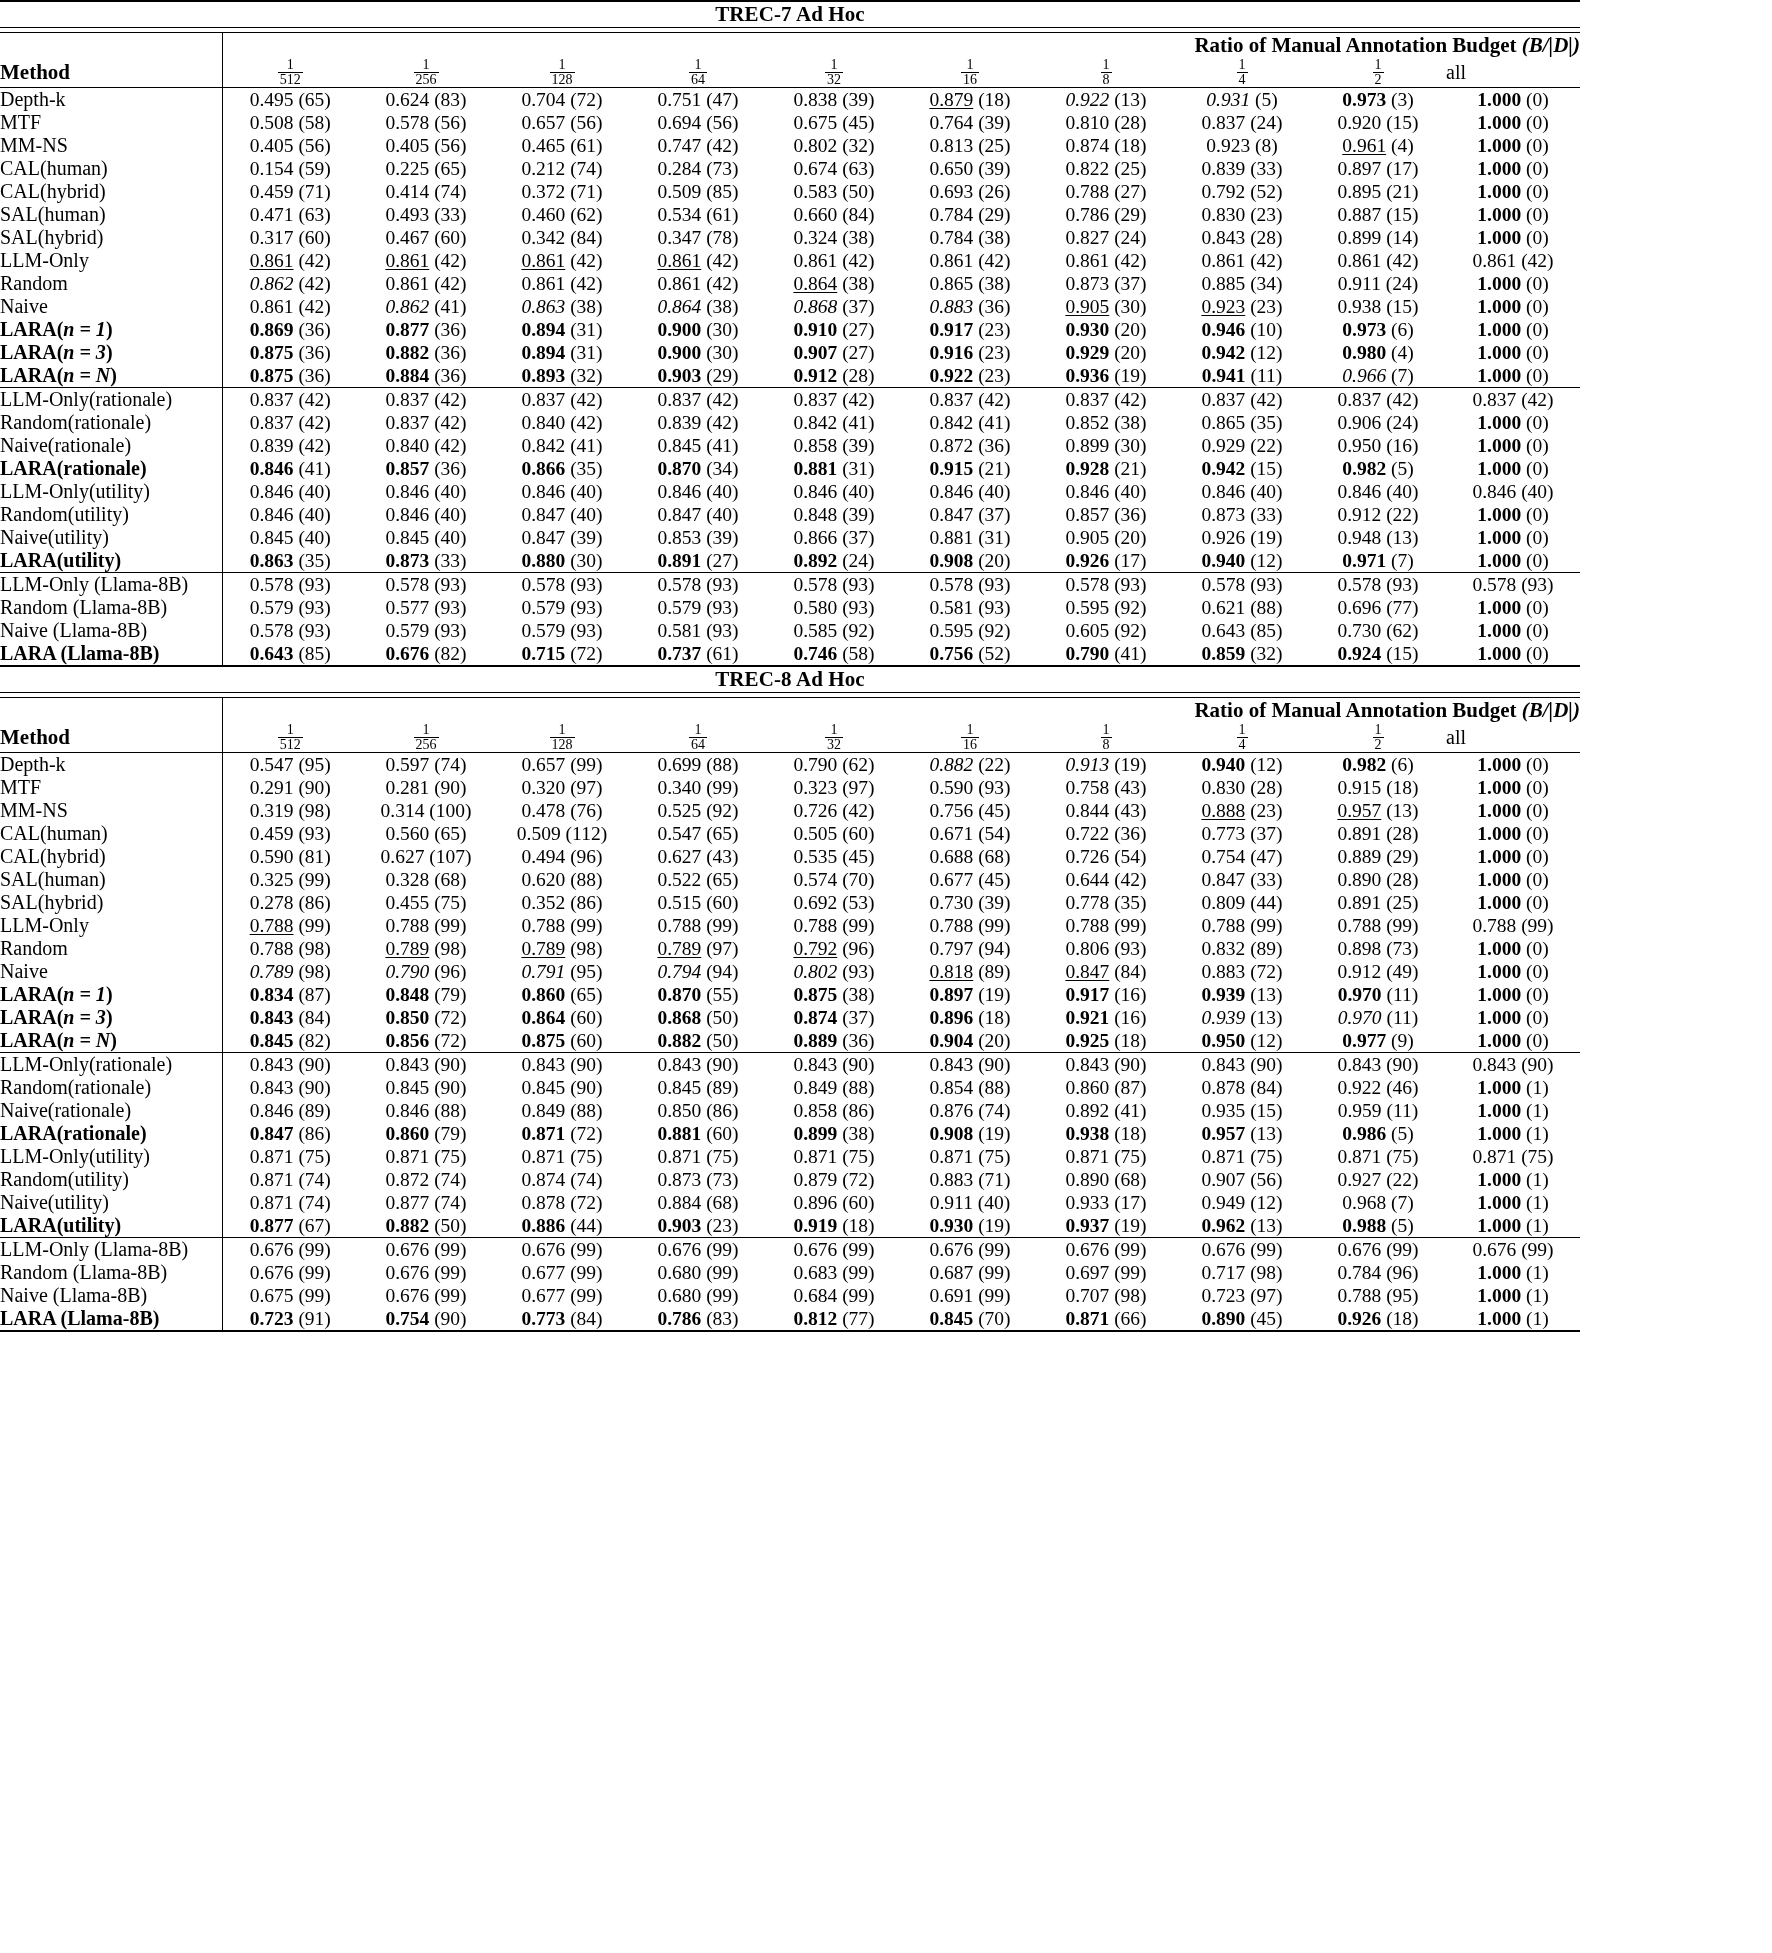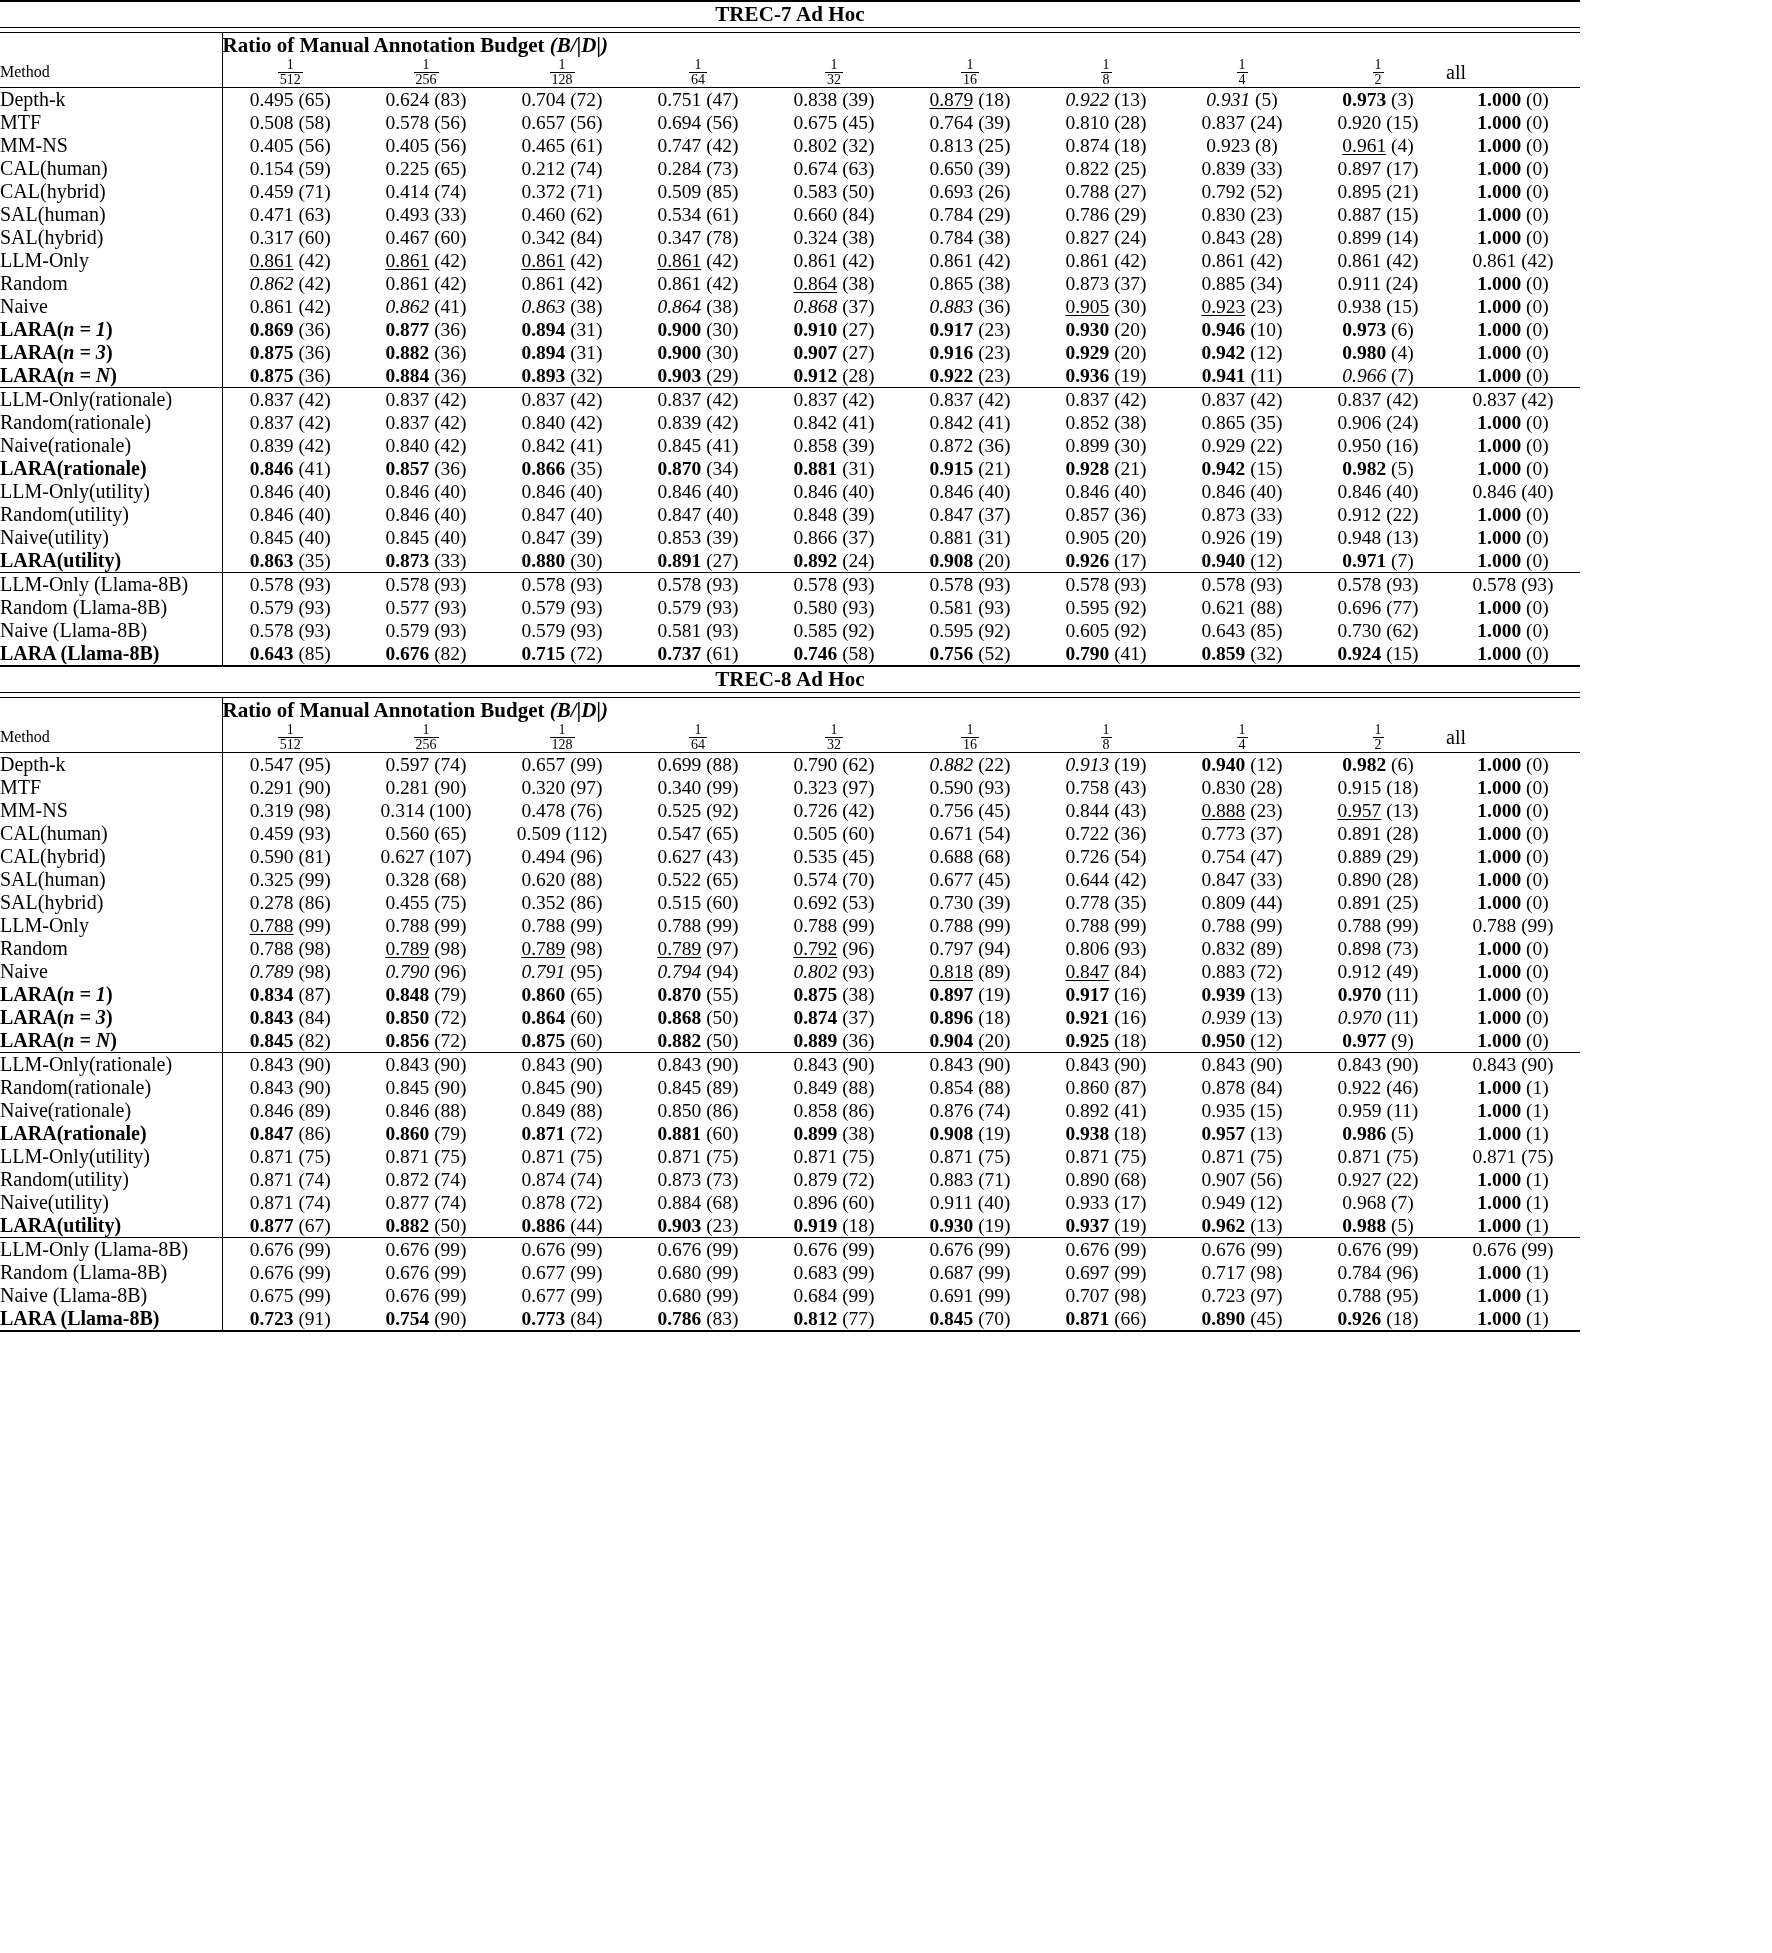--- a/index.html
+++ b/index.html
@@ -36,30 +36,30 @@
   tr.rule-bot td        { border-top: 2.6px solid #000; height: 0; font-size:0; line-height:0;}
 
   td.secttitle {
     text-align: center;
     font-weight: bold;
     font-size: 21px;
     padding: 6px 0 7px 0;
     letter-spacing: 0.1px;
   }
   td.grouphdr {
-    text-align: left;
+    text-align: right;
     font-weight: bold;
     font-size: 21px;
     padding: 5px 0 4px 0;
   }
   td.grouphdr .mathit { font-style: italic; font-weight: bold; font-family:"Liberation Serif", serif;}
 
   td.methodhdr {
-    font-weight: normal;
-    font-size: 16px;
+    font-weight: bold;
+    font-size: 21px;
     text-align: left;
     padding-left: 7px;
     padding-bottom: 3px;
     vertical-align: bottom;
   }
   td.fraccell {
     text-align: center;
     vertical-align: bottom;
     padding-bottom: 2px;
   }

